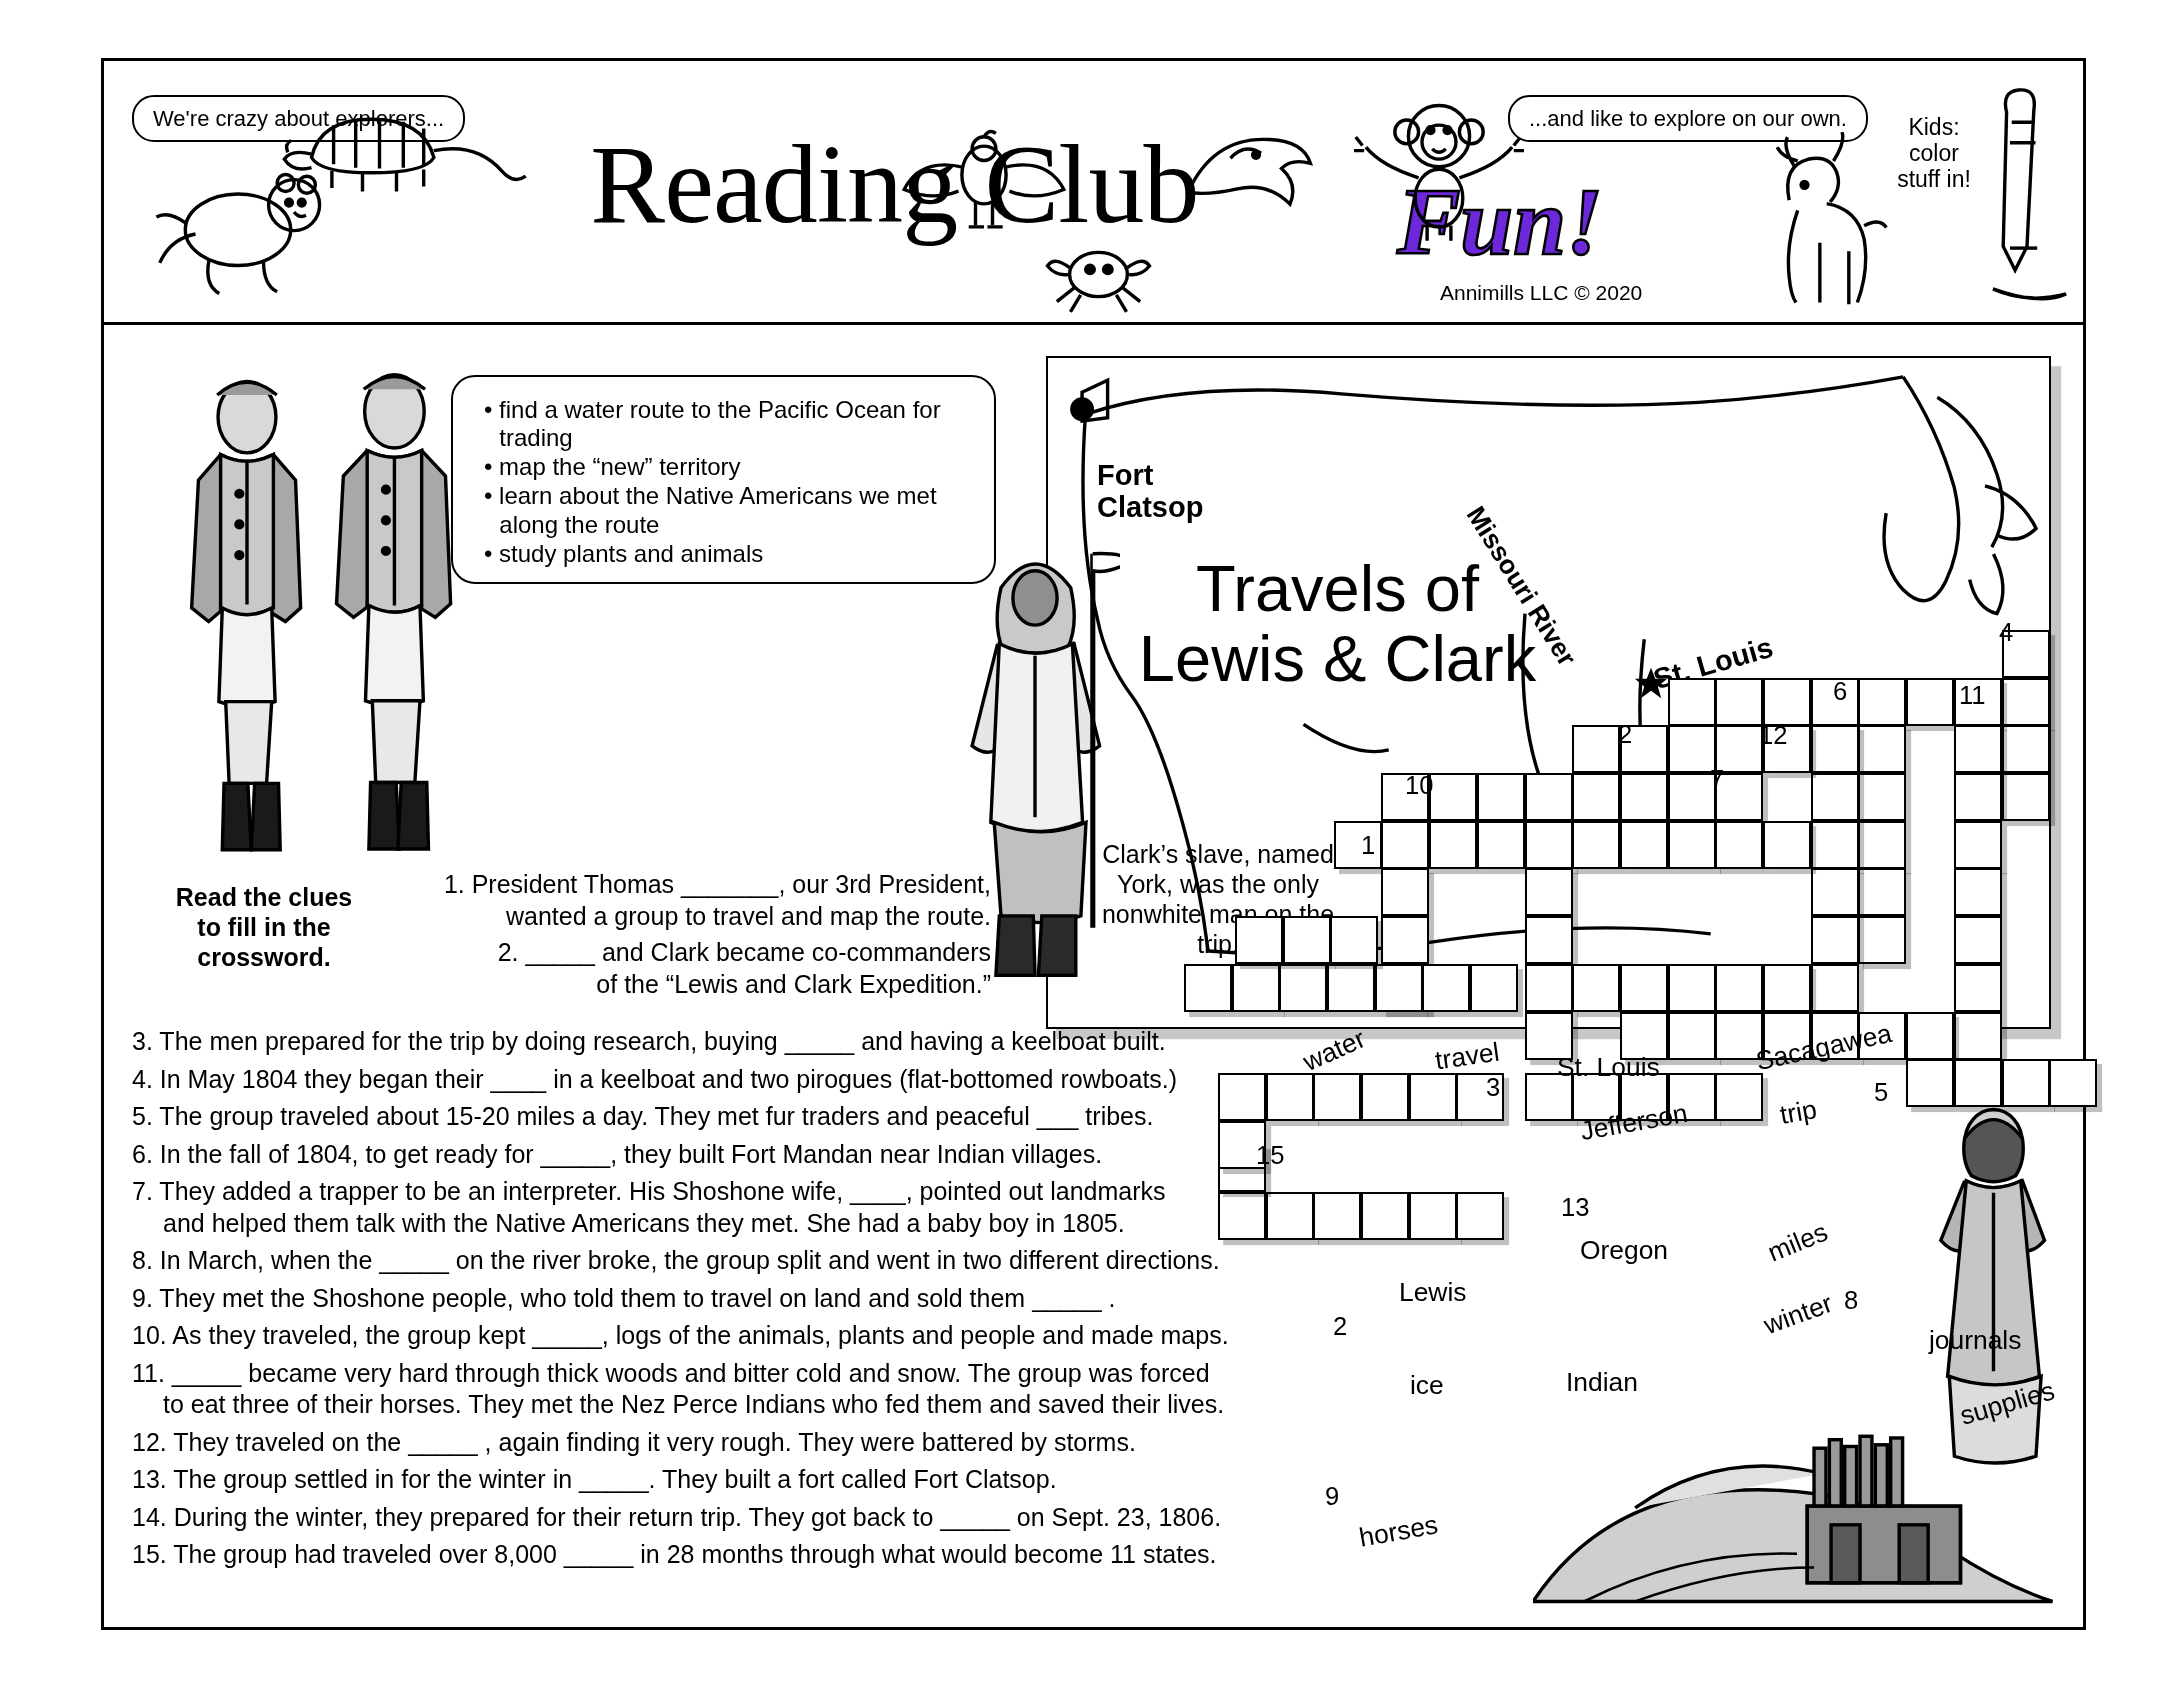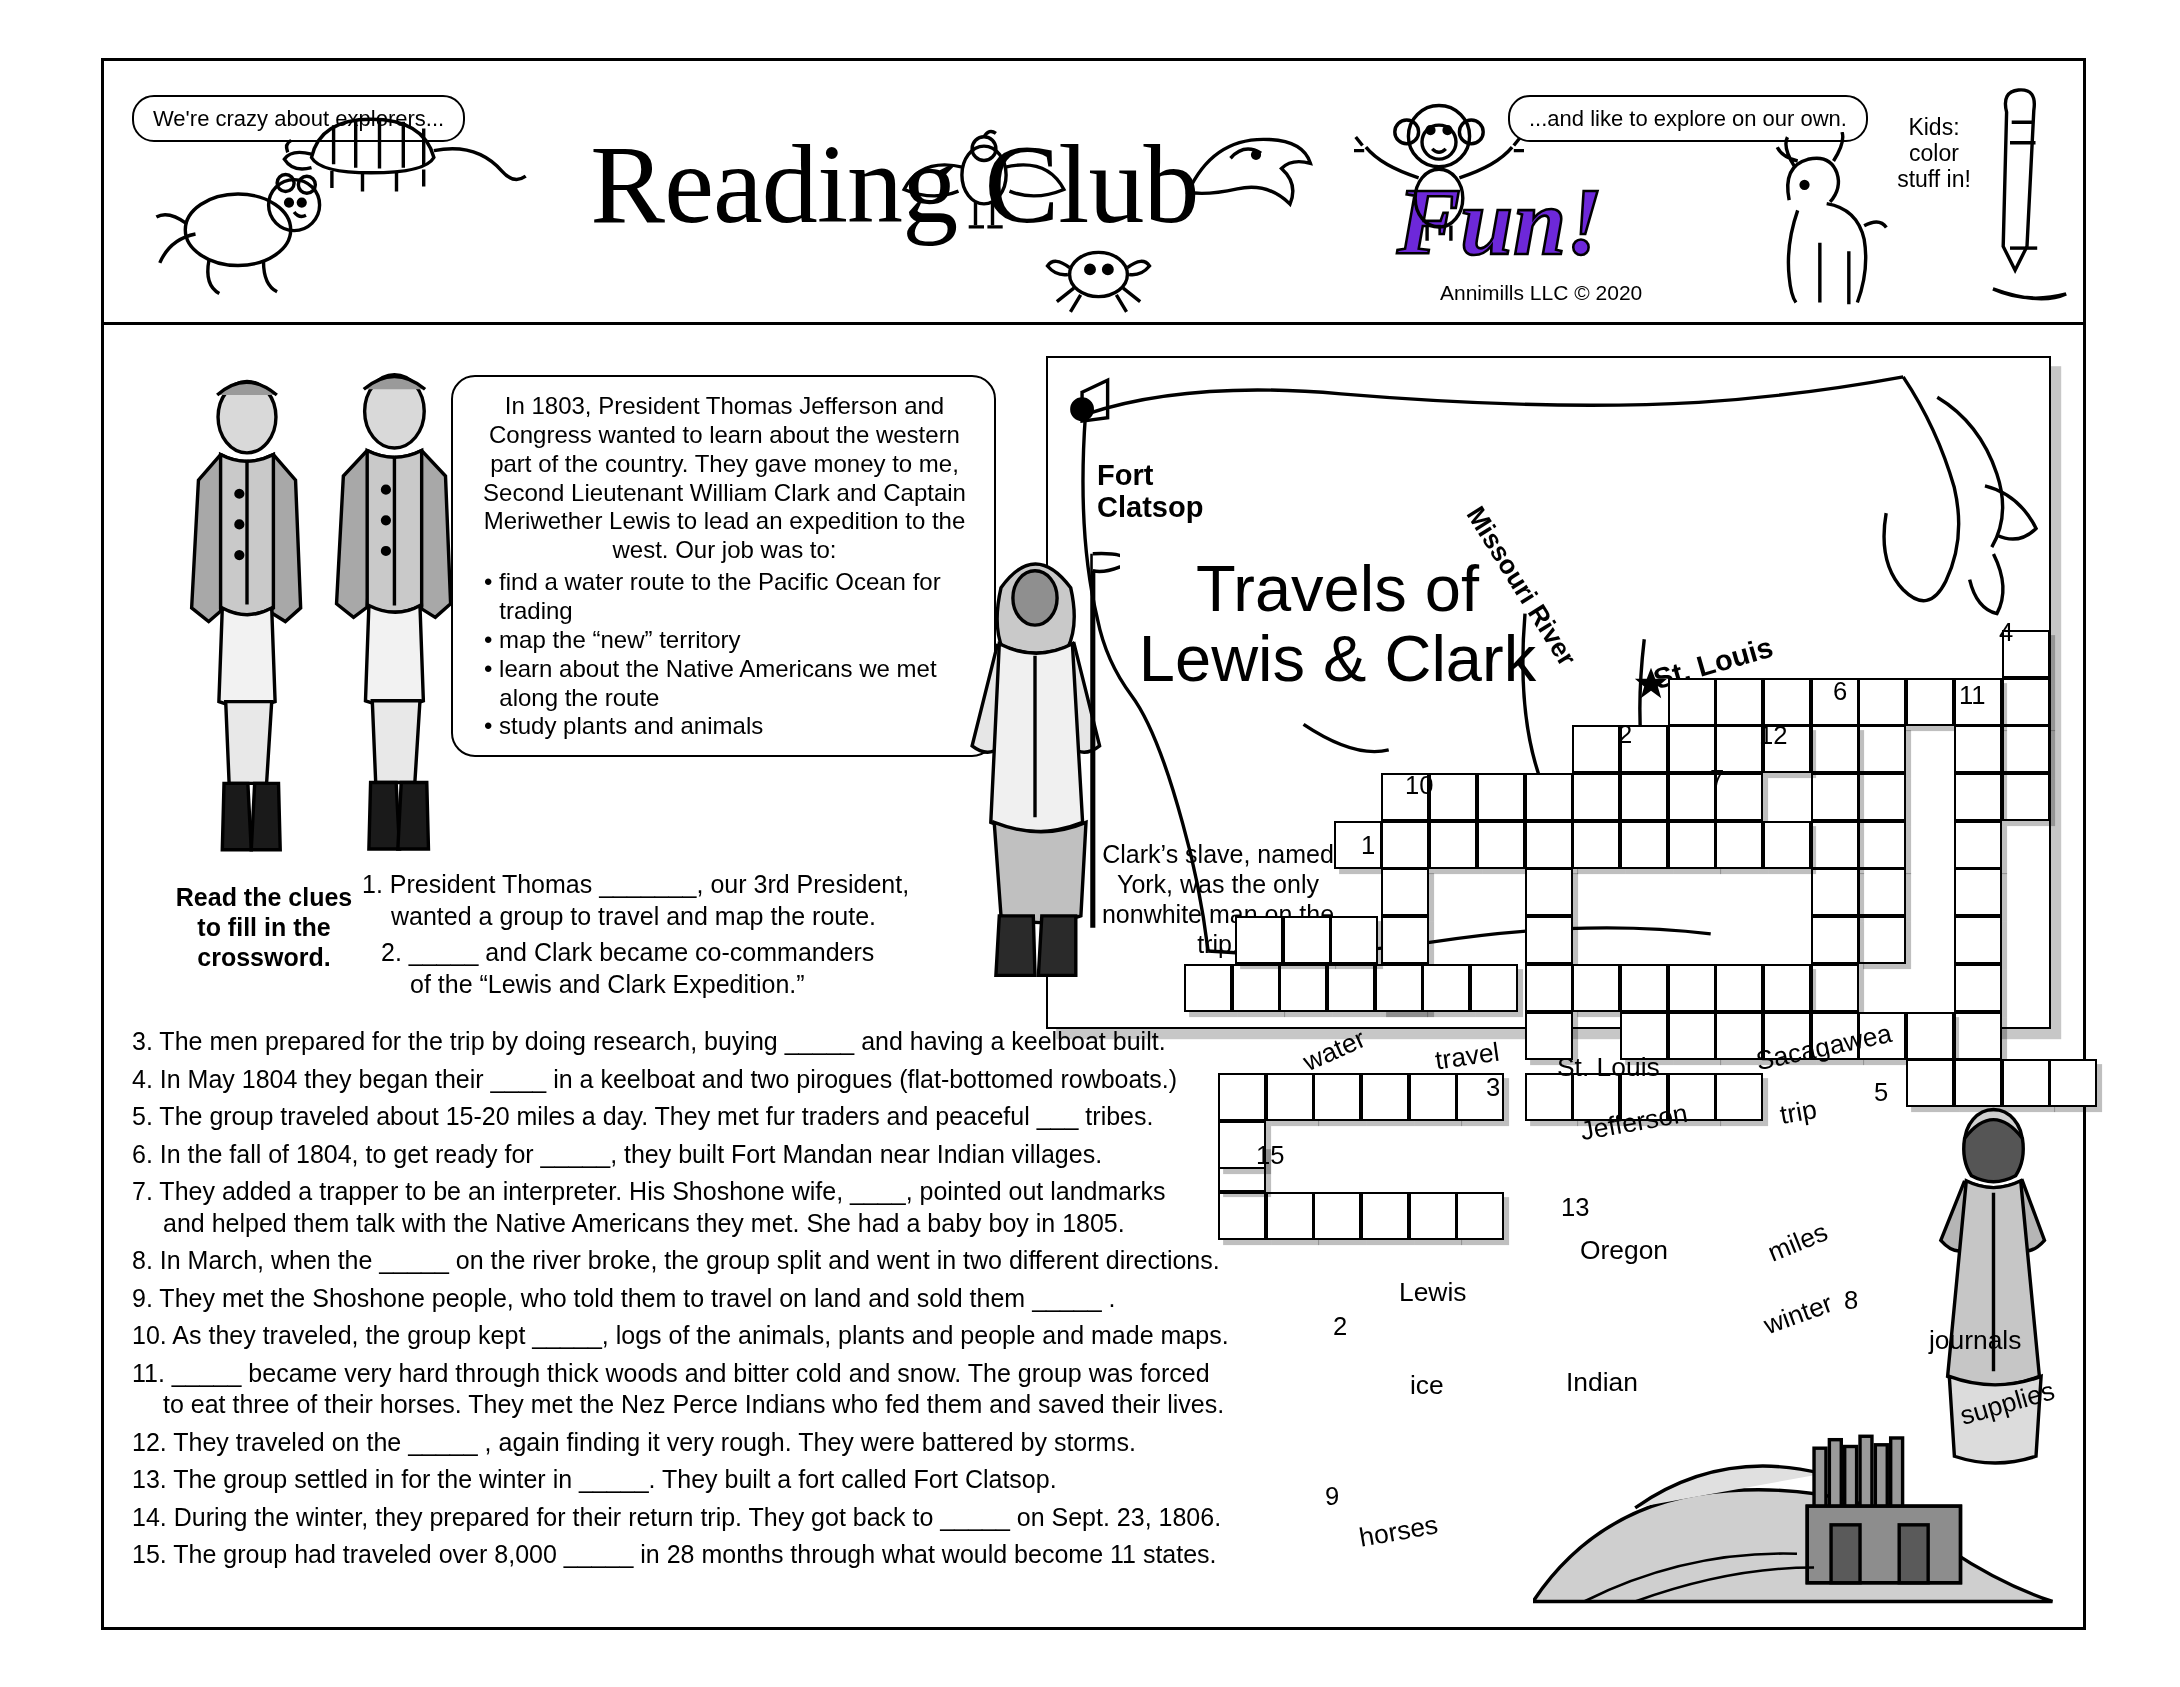--- a/index.html
+++ b/index.html
@@ -33,21 +33,21 @@
   .map-panel{position:absolute;left:1046px;top:356px;width:1005px;height:673px;border:2.6px solid #000;background:#fff;box-sizing:border-box;box-shadow:10.2px 10.2px 0 rgba(0,0,0,0.22);}
   .map-title{position:absolute;left:1099px;top:554px;width:477px;text-align:center;font-size:65px;line-height:1.08;}
   .fort-label{position:absolute;left:1097px;top:460px;font-size:29px;font-weight:bold;line-height:1.1;}
   .missouri-label{position:absolute;left:1486px;top:501px;font-size:26.4px;font-weight:bold;transform:rotate(58deg);transform-origin:left top;}
   .stlouis-label{position:absolute;left:1652px;top:647px;font-size:29px;font-weight:bold;transform:rotate(-16deg);}
   .york-note{position:absolute;left:1090px;top:839px;width:256px;text-align:center;font-size:25px;line-height:1.2;}
 
   
   .read-clues{position:absolute;left:166px;top:882px;width:196px;font-size:25px;font-weight:bold;line-height:1.2;text-align:center;}
   .clue-block{position:absolute;font-size:25px;line-height:1.26;}
-  .c12{left:362px;top:869px;width:613px;}
+  .c12{left:378px;top:869px;width:613px;text-align:right;}
   .c12 .clue{margin-bottom:5.1px;}
   .c12 .clue .ind{display:block;padding-left:29px;}
   .cmain{left:132px;top:1026px;width:1210px;}
   .cmain .clue{margin-bottom:6px;}
   .cmain .clue .ind{display:block;padding-left:31px;}
 
   
   .xw{position:absolute;left:1269px;top:647px;}
   .cell{position:absolute;width:48px;height:48px;border:2.6px solid #000;background:#fff;box-sizing:border-box;box-shadow:5.1px 5.1px 0 rgba(0,0,0,0.25);}
   .xnum{position:absolute;font-size:25.6px;font-weight:normal;}
@@ -205,21 +205,20 @@
         <circle cx="88" cy="186" r="4" fill="#000"></circle>
         <circle cx="88" cy="222" r="4" fill="#000"></circle>
       <path d="M68 286 q32 16 60 0 l4 112 q-34 12 -68 0z" fill="#f2f2f2"></path>
       <path d="M72 398 l4 96 h46 l6 -96z" fill="#e8e8e8"></path>
       <path d="M70 494 h30 l4 78 h-36z" fill="#1a1a1a"></path>
       <path d="M106 494 h30 l2 78 h-36z" fill="#1a1a1a"></path>
     </g>
   </svg>
 
   <div class="intro-box">
-    <p>In 1803, President Thomas Jefferson and Congress wanted to learn about the western part of the country. They gave money to me, Second Lieutenant William Clark and Captain Meriwether Lewis to lead an expedition to the west. Our job was to:</p>
     <ul>
       <li>• find a water route to the Pacific Ocean for trading</li>
       <li>• map the “new” territory</li>
       <li>• learn about the Native Americans we met along the route</li>
       <li>• study plants and animals</li>
     </ul>
   </div>
 
   <div class="map-panel">
     <svg width="1000" height="668" viewBox="0 0 1174 784">

